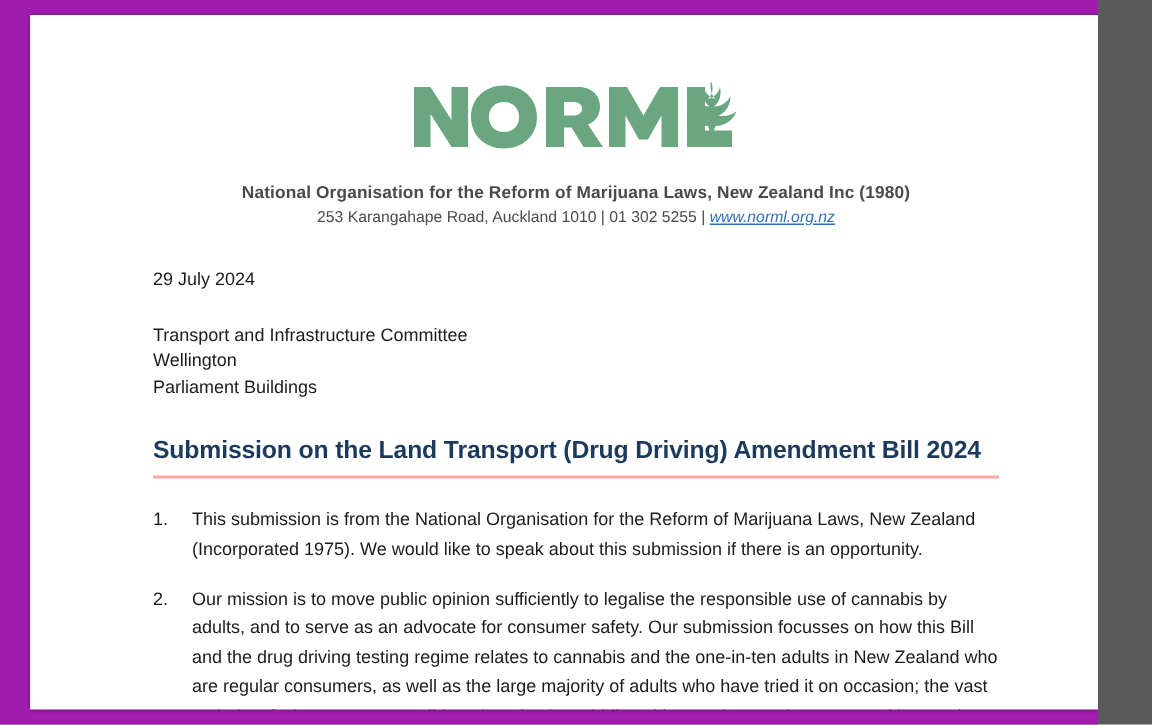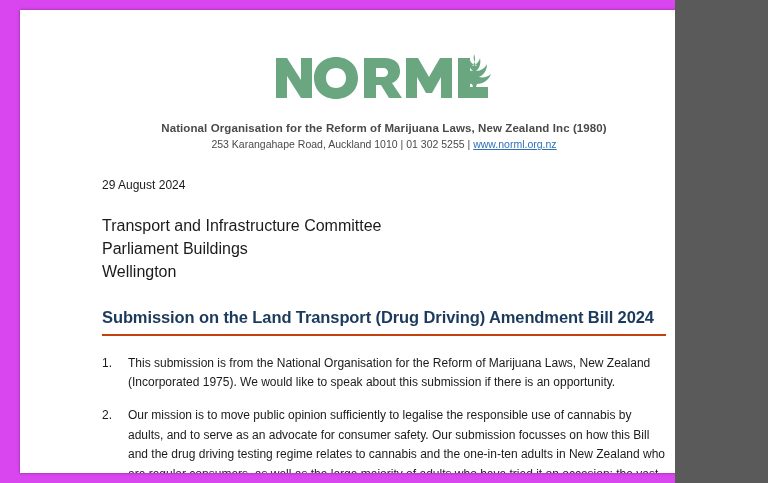--- a/index.html
+++ b/index.html
@@ -8,23 +8,23 @@
   }
   body {
     width: 768px;
     height: 483px;
     overflow: hidden;
     background: #5a5a5a;
     font-family: "Liberation Sans", sans-serif;
   }
   .viewport {
     position: relative;
-    width: 675px;
+    width: 732px;
     height: 483px;
-    background: #d946ef;
+    background: #a21caf;
     overflow: hidden;
   }
   .page {
     position: absolute;
     left: 20px;
     top: 10px;
     width: 728px;
     height: 463px;
     background: #ffffff;
     box-shadow: 0 0 3px rgba(0,0,0,0.35);
@@ -54,46 +54,47 @@
   }
   .org-addr {
     text-align: center;
     font-size: 10.5px;
     color: #4a4a4a;
     margin-top: 4px;
   }
   .org-addr a {
     color: #2f6fba;
     text-decoration: underline;
+    font-style: italic;
   }
 
   
   .body-area {
     padding: 0 22px;
   }
   .date-line {
     font-size: 12px;
     color: #1b1b1b;
     margin-top: 28px;
   }
   .addressee {
-    font-size: 16px;
+    font-size: 12px;
     color: #1b1b1b;
     margin-top: 22px;
     line-height: 1.45;
   }
   .addressee div { white-space: nowrap; }
 
   .doc-title {
     font-size: 16.5px;
     font-weight: bold;
     color: #1b3a5c;
     margin-top: 24px;
     padding-bottom: 7px;
-    border-bottom: 2px solid #c2410c;
+    border-bottom: 2px solid #fca5a5;
     letter-spacing: -0.1px;
   }
 
   ol.paras {
     margin: 0;
     padding: 0;
     list-style: none;
     margin-top: 18px;
   }
   ol.paras li {
@@ -139,26 +140,26 @@
             </g>
           </svg>
         </span>
       </div>
 
       <div class="org-name">National Organisation for the Reform of Marijuana Laws, New Zealand Inc (1980)</div>
       <div class="org-addr"><span>253 Karangahape Road, Auckland 1010 | 01 302 5255 | </span><a href="#">www.norml.org.nz</a></div>
 
       <div class="body-area">
 
-        <div class="date-line">29 August 2024</div>
+        <div class="date-line">29 July 2024</div>
 
         <div class="addressee">
           <div>Transport and Infrastructure Committee</div>
+          <div>Wellington</div>
           <div>Parliament Buildings</div>
-          <div>Wellington</div>
         </div>
 
         <div class="doc-title">Submission on the Land Transport (Drug Driving) Amendment Bill 2024</div>
 
         <ol class="paras">
           <li>
             <span class="num">1.</span>
             <span>This submission is from the National Organisation for the Reform of Marijuana Laws, New Zealand (Incorporated 1975). We would like to speak about this submission if there is an opportunity.</span>
           </li>
           <li>

